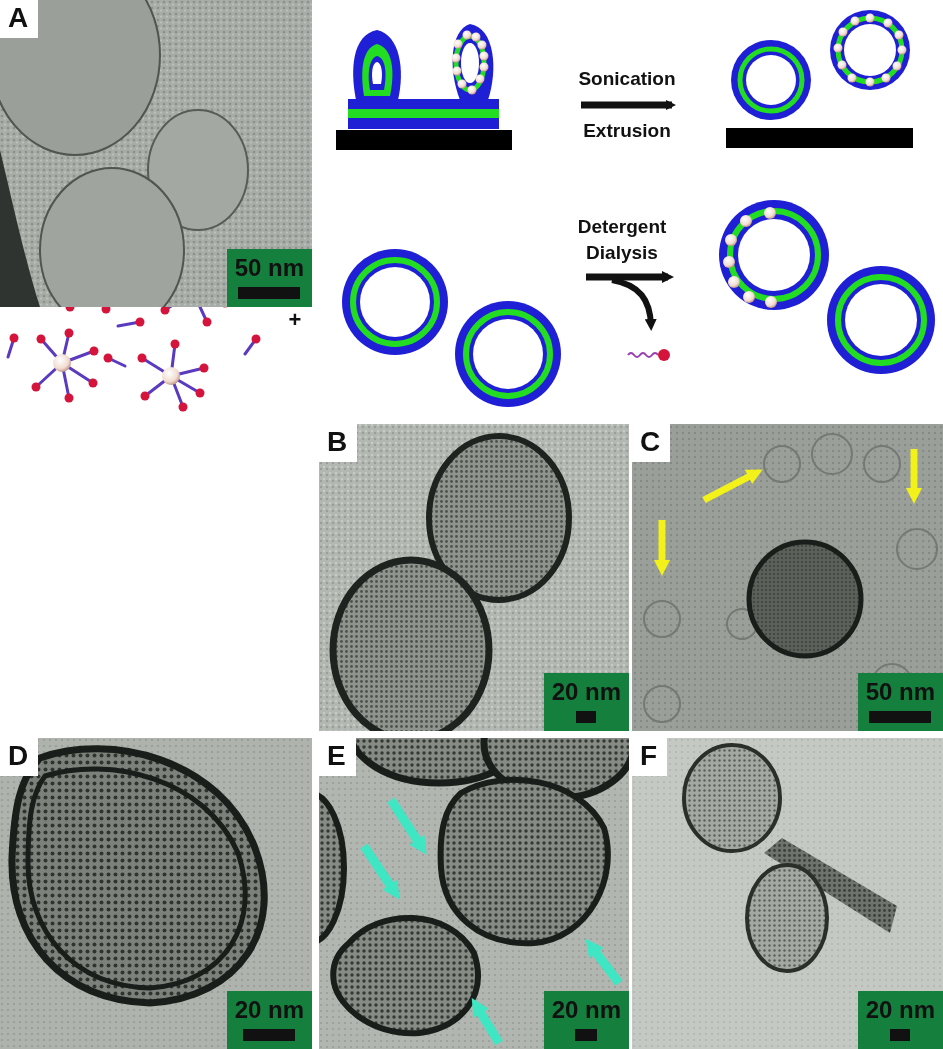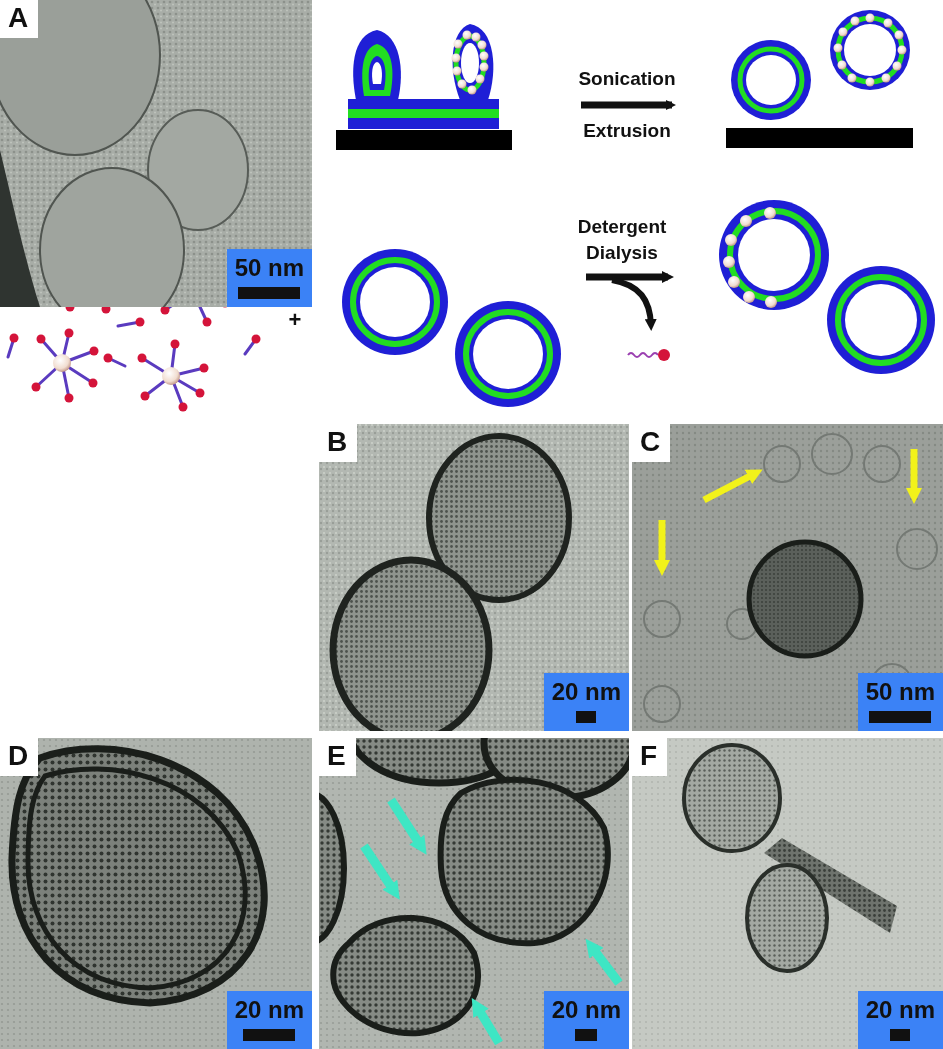--- a/index.html
+++ b/index.html
@@ -3,21 +3,21 @@
 <meta charset="utf-8">
 <style>
   html,body{margin:0;padding:0;background:#ffffff;}
   body{width:943px;height:1049px;position:relative;overflow:hidden;font-family:"Liberation Sans",sans-serif;}
   .abs{position:absolute;}
   svg{display:block;}
   .lbl{font-family:"Liberation Sans",sans-serif;font-weight:bold;fill:#111;}
   .panel{position:absolute;overflow:hidden;}
   .panel svg{position:absolute;left:0;top:0;}
   .letter{position:absolute;left:0;top:0;background:#fff;font-family:"Liberation Sans",sans-serif;font-weight:bold;font-size:28px;color:#111;padding:4px 10px 6px 8px;line-height:28px;}
-  .scalebox{position:absolute;right:0;bottom:0;background:#3b82f6;padding:6px 8px 8px 8px;text-align:left;}
+  .scalebox{position:absolute;right:0;bottom:0;background:#15803d;padding:6px 8px 8px 8px;text-align:left;}
   .scaletext{font-family:"Liberation Sans",sans-serif;font-weight:bold;font-size:24px;color:#111;line-height:26px;white-space:nowrap;}
   .scalebar{background:#111;height:12px;margin:6px auto 0 auto;}
 </style>
 </head>
 <body>
 
 <svg class="abs" style="left:0;top:0" width="943" height="180">
   <defs>
     <marker id="ah" markerWidth="10" markerHeight="10" refX="6" refY="5" orient="auto" markerUnits="userSpaceOnUse">
       <path d="M0,0 L10,5 L0,10 z" fill="#111"></path>

